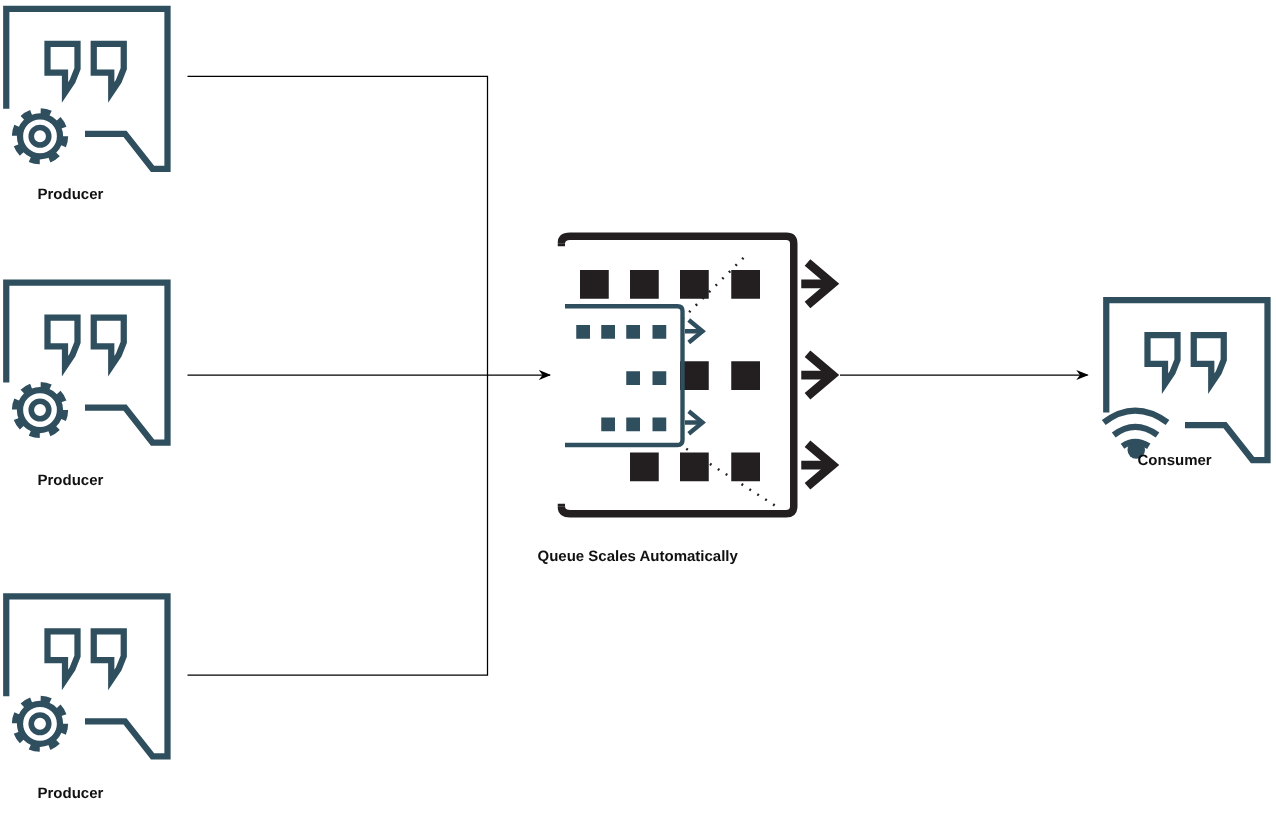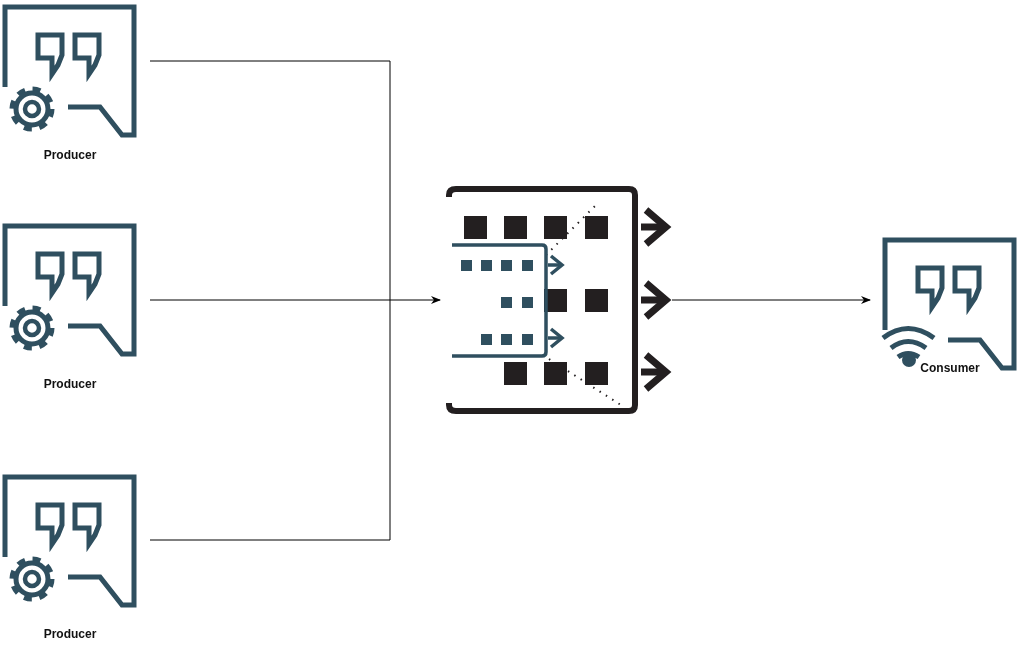--- a/index.html
+++ b/index.html
@@ -1,20 +1,20 @@
 <!DOCTYPE html>
 <html><head>
   <meta charset="utf-8">
   <style>
     html, body { margin: 0; padding: 0; background: #ffffff; }
     body { width: 1021px; height: 651px; position: relative; overflow: hidden; font-family: "Liberation Sans", sans-serif; }
     .canvas { position: absolute; left: 0; top: 0; width: 1021px; height: 651px; }
     .label {
       position: absolute; font-family: "Liberation Sans", sans-serif;
-      font-weight: bold; font-size: 12px; color: #111111; text-align: center;
+      font-weight: bold; font-size: 12px; color: #111111; 
       white-space: nowrap;
     }
     .node { position: absolute; }
     svg { display: block; }
   </style>
 </head>
 <body>
 
 <div class="canvas">
 
@@ -131,20 +131,21 @@
       <g fill="none" stroke="#231f20" stroke-width="7">
         <polyline points="200,25 220,42 200,59"></polyline>
         <line x1="195" y1="42" x2="218" y2="42"></line>
         <polyline points="200,98 220,115 200,132"></polyline>
         <line x1="195" y1="115" x2="218" y2="115"></line>
         <polyline points="200,170 220,187 200,204"></polyline>
         <line x1="195" y1="187" x2="218" y2="187"></line>
       </g>
     </svg>
   </div>
+  <div class="label" style="left:430px;top:438px;width:220px">Queue Scales Automatically</div>
 
   <div class="node" style="left:880px;top:235px">
     <svg width="140" height="138" viewBox="0 0 140 138">
       <g fill="none" stroke="#2f4f5f" stroke-width="5" stroke-linejoin="miter">
         <polyline points="5,95 5,5 134,5 134,133 122,133 100,105 68,105"></polyline>
         <path d="M38,33 L62,33 L62,53 L58,63 L52,72 L52,56 L38,56 Z"></path>
         <path d="M75,33 L99,33 L99,53 L95,63 L89,72 L89,56 L75,56 Z"></path>
       </g>
       <g fill="none" stroke="#2f4f5f" stroke-width="5" stroke-linecap="butt">
         <path d="M3,103 Q28,84 54,103"></path>

